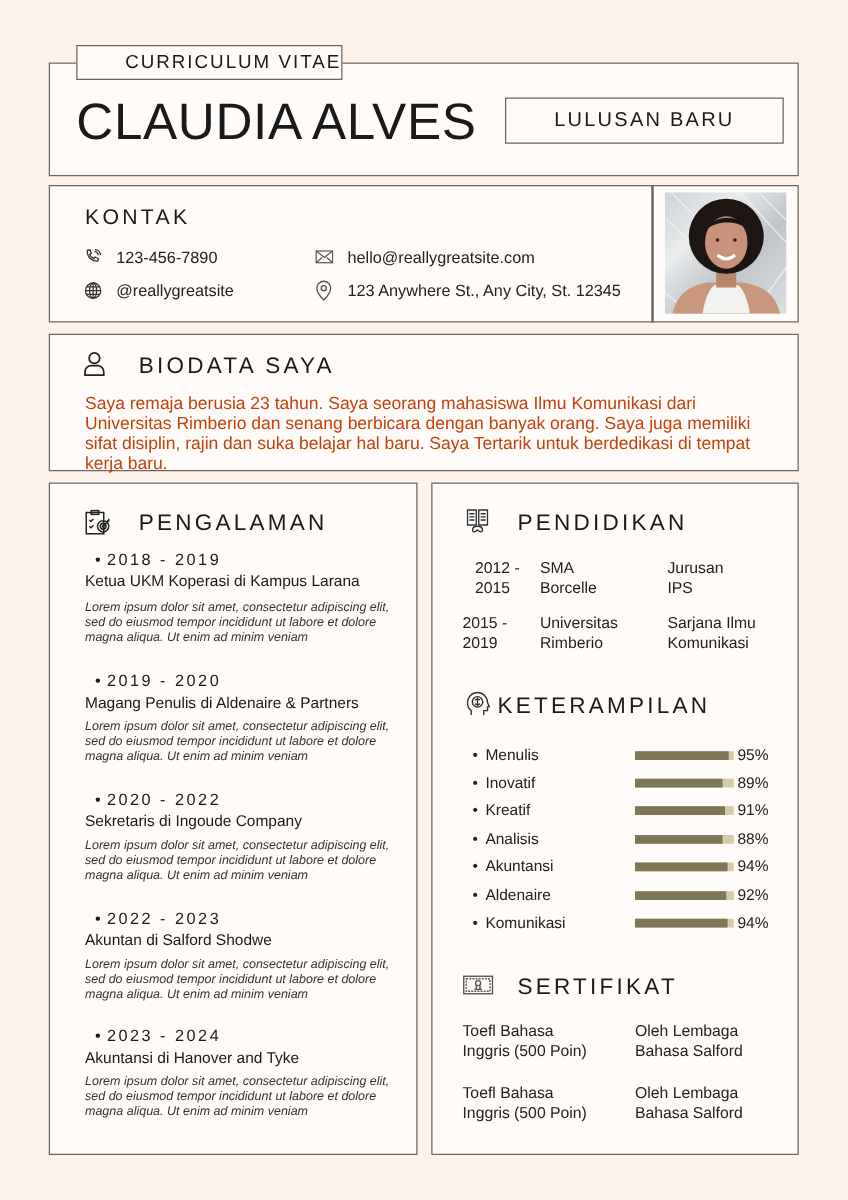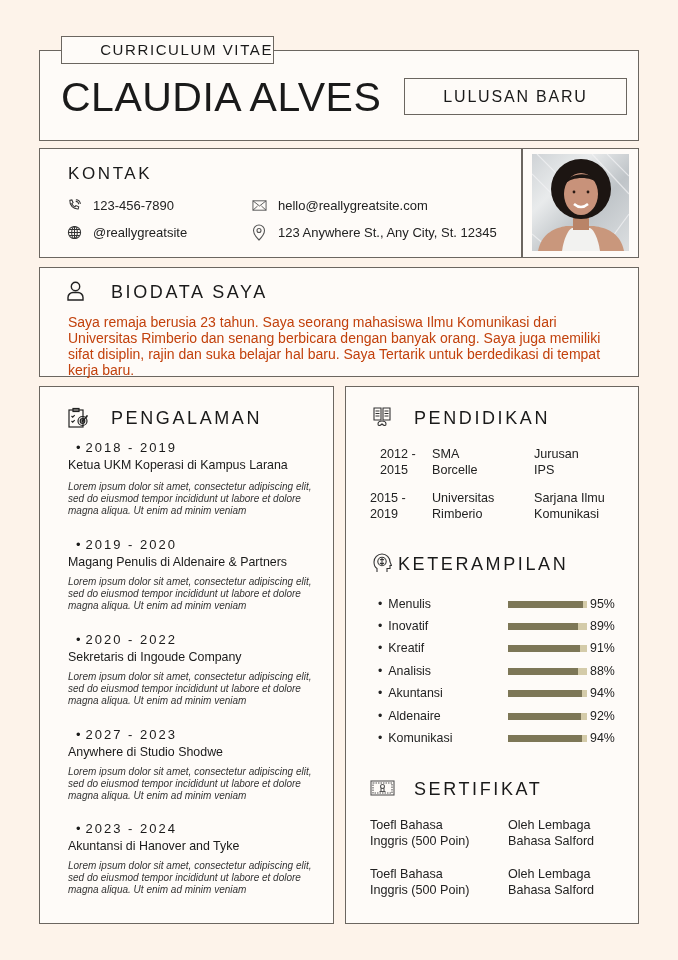--- a/index.html
+++ b/index.html
@@ -158,22 +158,22 @@
 <div class="exp-desc" style="top:481px;">Lorem ipsum dolor sit amet, consectetur adipiscing elit, sed do eiusmod tempor incididunt ut labore et dolore magna aliqua. Ut enim ad minim veniam</div>
 
 <div class="exp-year" style="top:537px;">2019 - 2020</div>
 <div class="exp-role" style="top:555px;">Magang Penulis di Aldenaire &amp; Partners</div>
 <div class="exp-desc" style="top:576px;">Lorem ipsum dolor sit amet, consectetur adipiscing elit, sed do eiusmod tempor incididunt ut labore et dolore magna aliqua. Ut enim ad minim veniam</div>
 
 <div class="exp-year" style="top:632px;">2020 - 2022</div>
 <div class="exp-role" style="top:650px;">Sekretaris di Ingoude Company</div>
 <div class="exp-desc" style="top:671px;">Lorem ipsum dolor sit amet, consectetur adipiscing elit, sed do eiusmod tempor incididunt ut labore et dolore magna aliqua. Ut enim ad minim veniam</div>
 
-<div class="exp-year" style="top:727px;">2027 - 2023</div>
-<div class="exp-role" style="top:745px;">Anywhere di Studio Shodwe</div>
+<div class="exp-year" style="top:727px;">2022 - 2023</div>
+<div class="exp-role" style="top:745px;">Akuntan di Salford Shodwe</div>
 <div class="exp-desc" style="top:766px;">Lorem ipsum dolor sit amet, consectetur adipiscing elit, sed do eiusmod tempor incididunt ut labore et dolore magna aliqua. Ut enim ad minim veniam</div>
 
 <div class="exp-year" style="top:821px;">2023 - 2024</div>
 <div class="exp-role" style="top:839px;">Akuntansi di Hanover and Tyke</div>
 <div class="exp-desc" style="top:860px;">Lorem ipsum dolor sit amet, consectetur adipiscing elit, sed do eiusmod tempor incididunt ut labore et dolore magna aliqua. Ut enim ad minim veniam</div>
 
 <div class="panel" id="right-col"></div>
 
 <span style="position:absolute;left:373px;top:406px;">
   <svg width="18" height="22" viewBox="0 0 18 22" fill="none" stroke="#333" stroke-width="1.1">

